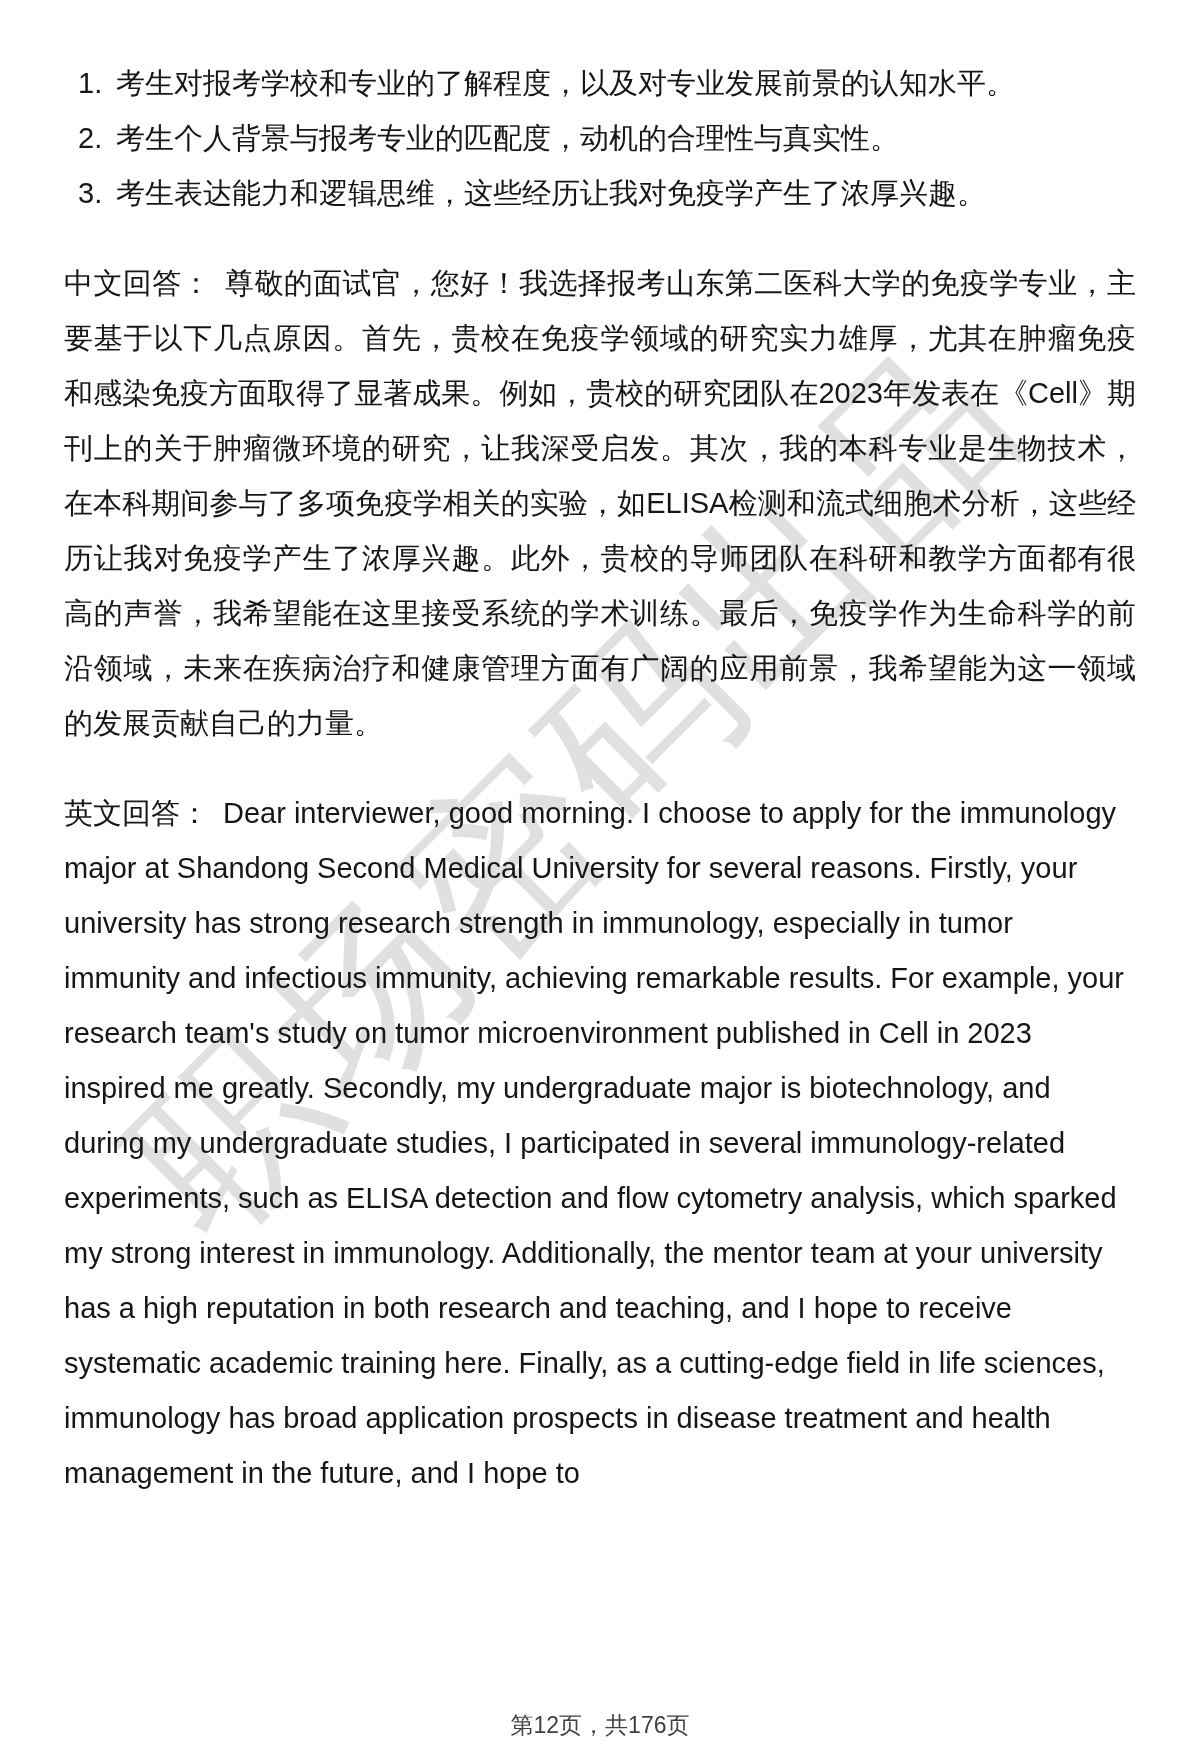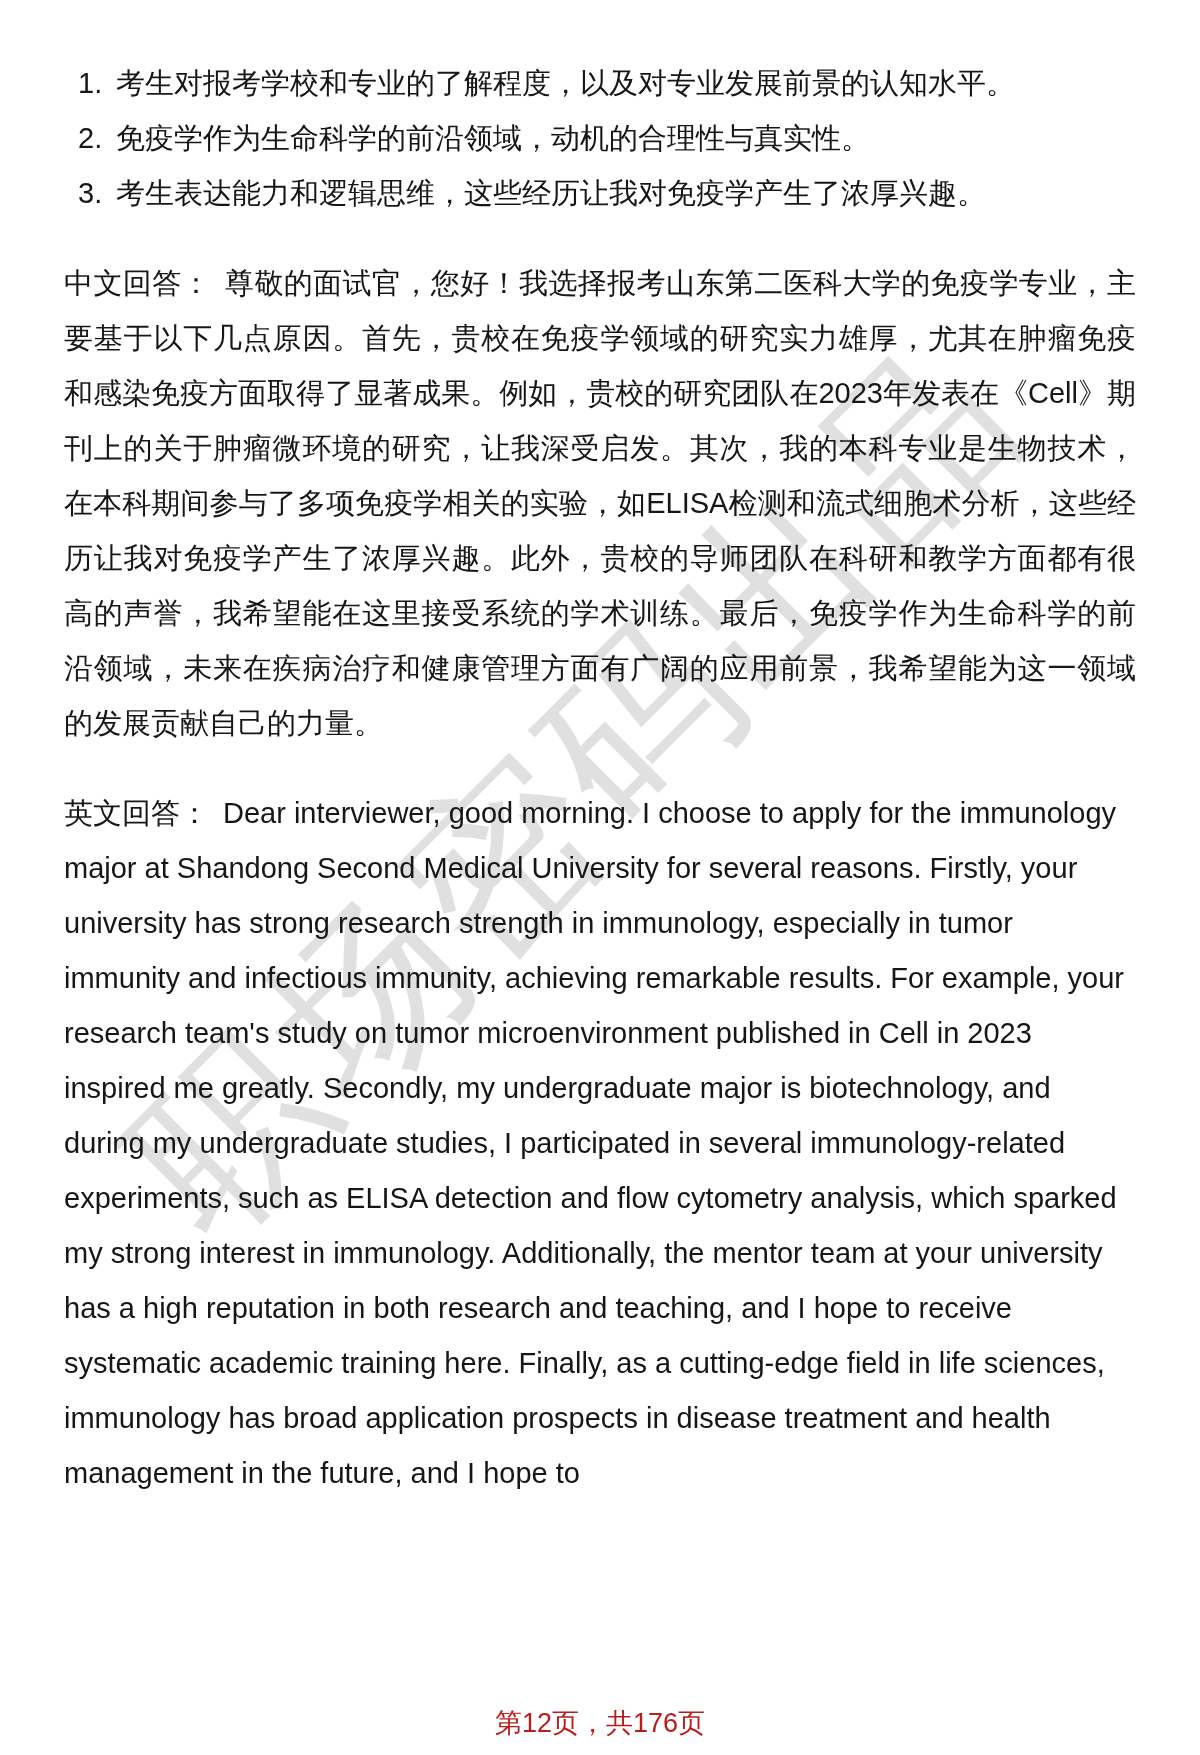--- a/index.html
+++ b/index.html
@@ -52,42 +52,42 @@
   .para.cn { text-align: justify; }
   .para.en { text-align: left; }
   .answer-label { margin-right: 14px; }
   .journal-italic { }
   .footer {
     position: absolute;
     left: 0;
     bottom: 14px;
     width: 100%;
     text-align: center;
-    font-size: 27px;
-    color: #b91c1c;
+    font-size: 23px;
+    color: #404040;
     z-index: 1;
   }
 </style>
 </head>
 <body>
 
 <div class="page">
 
   <div class="watermark">职场密码出品</div>
 
   <div class="content">
 
     <ol class="list">
       <li class="list-item">
         <span class="list-num">1.</span>
         <span class="list-text">考生对报考学校和专业的了解程度，以及对专业发展前景的认知水平。</span>
       </li>
       <li class="list-item">
         <span class="list-num">2.</span>
-        <span class="list-text">免疫学作为生命科学的前沿领域，动机的合理性与真实性。</span>
+        <span class="list-text">考生个人背景与报考专业的匹配度，动机的合理性与真实性。</span>
       </li>
       <li class="list-item">
         <span class="list-num">3.</span>
         <span class="list-text">考生表达能力和逻辑思维，这些经历让我对免疫学产生了浓厚兴趣。</span>
       </li>
     </ol>
 
     <p class="para cn"><span class="answer-label">中文回答：</span><span>尊敬的面试官，您好！我选择报考山东第二医科大学的免疫学专业，主要基于以下几点原因。首先，贵校在免疫学领域的研究实力雄厚，尤其在肿瘤免疫和感染免疫方面取得了显著成果。例如，贵校的研究团队在2023年发表在《Cell》期刊上的关于肿瘤微环境的研究，让我深受启发。其次，我的本科专业是生物技术，在本科期间参与了多项免疫学相关的实验，如ELISA检测和流式细胞术分析，这些经历让我对免疫学产生了浓厚兴趣。此外，贵校的导师团队在科研和教学方面都有很高的声誉，我希望能在这里接受系统的学术训练。最后，免疫学作为生命科学的前沿领域，未来在疾病治疗和健康管理方面有广阔的应用前景，我希望能为这一领域的发展贡献自己的力量。</span></p>
 
     <p class="para en"><span class="answer-label">英文回答：</span><span>Dear interviewer, good morning. I choose to apply for the immunology major at Shandong Second Medical University for several reasons. Firstly, your university has strong research strength in immunology, especially in tumor immunity and infectious immunity, achieving remarkable results. For example, your research team's study on tumor microenvironment published in </span><span class="journal-italic">Cell</span><span> in 2023 inspired me greatly. Secondly, my undergraduate major is biotechnology, and during my undergraduate studies, I participated in several immunology-related experiments, such as ELISA detection and flow cytometry analysis, which sparked my strong interest in immunology. Additionally, the mentor team at your university has a high reputation in both research and teaching, and I hope to receive systematic academic training here. Finally, as a cutting-edge field in life sciences, immunology has broad application prospects in disease treatment and health management in the future, and I hope to</span></p>

